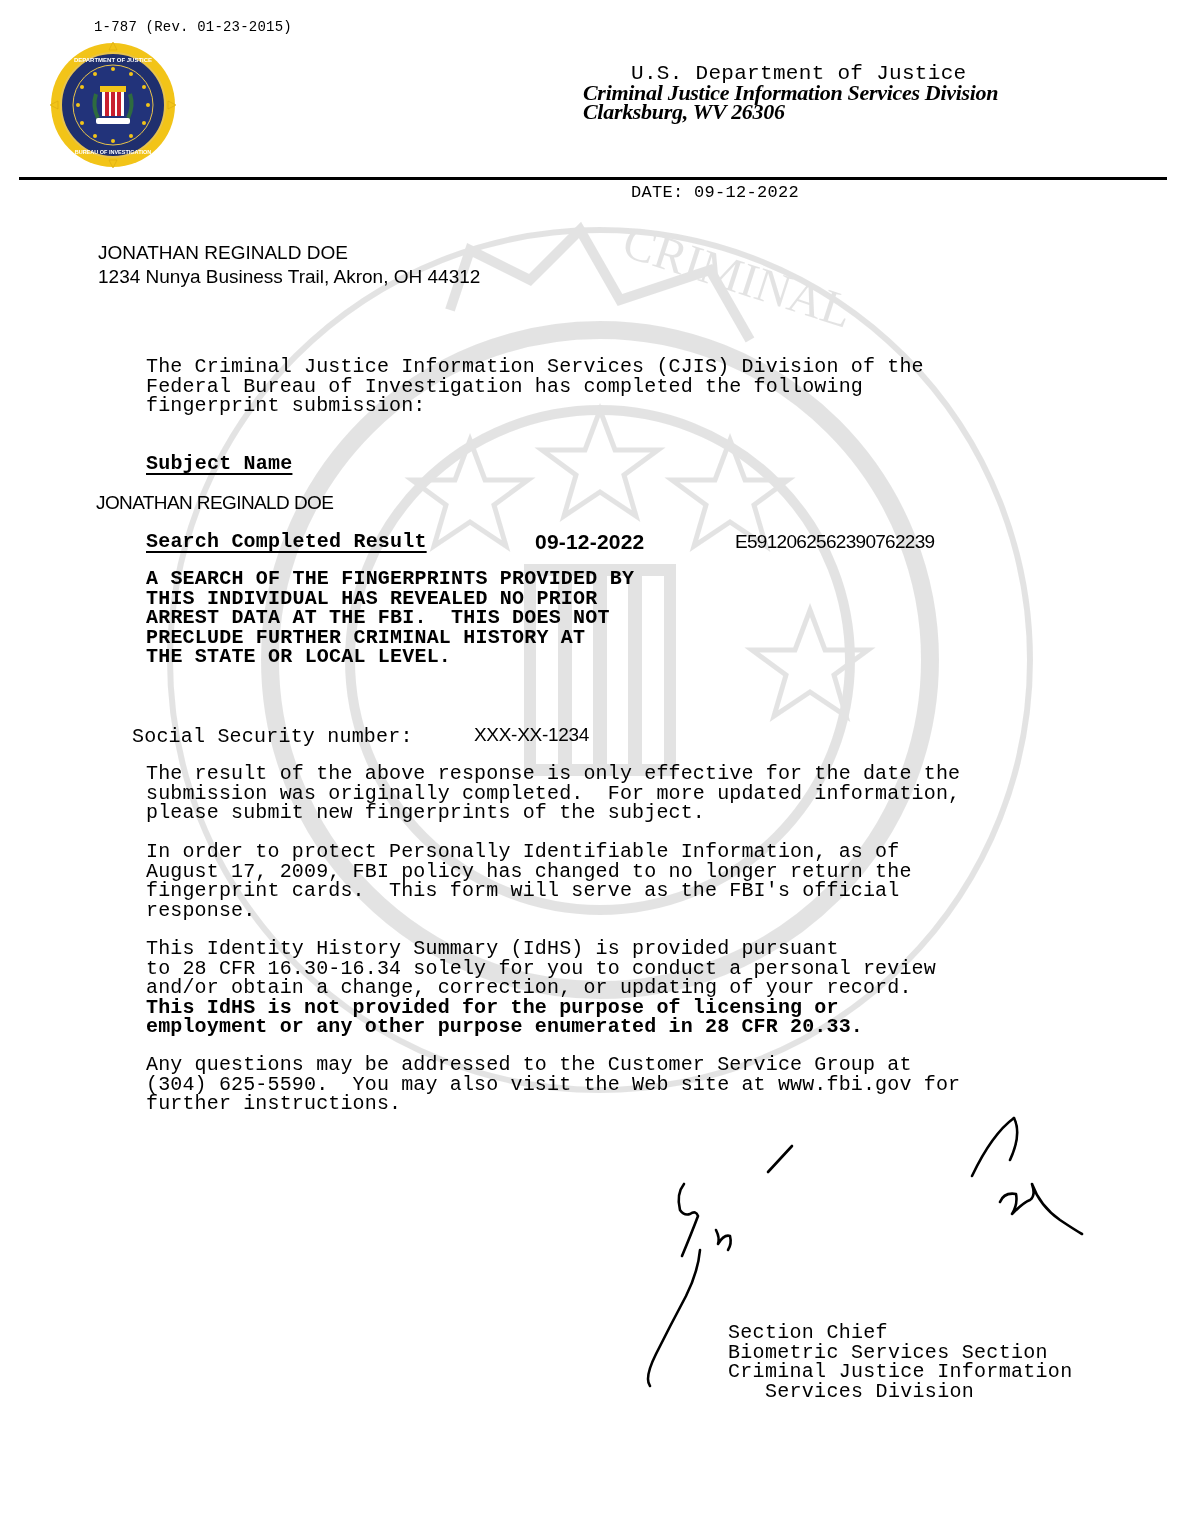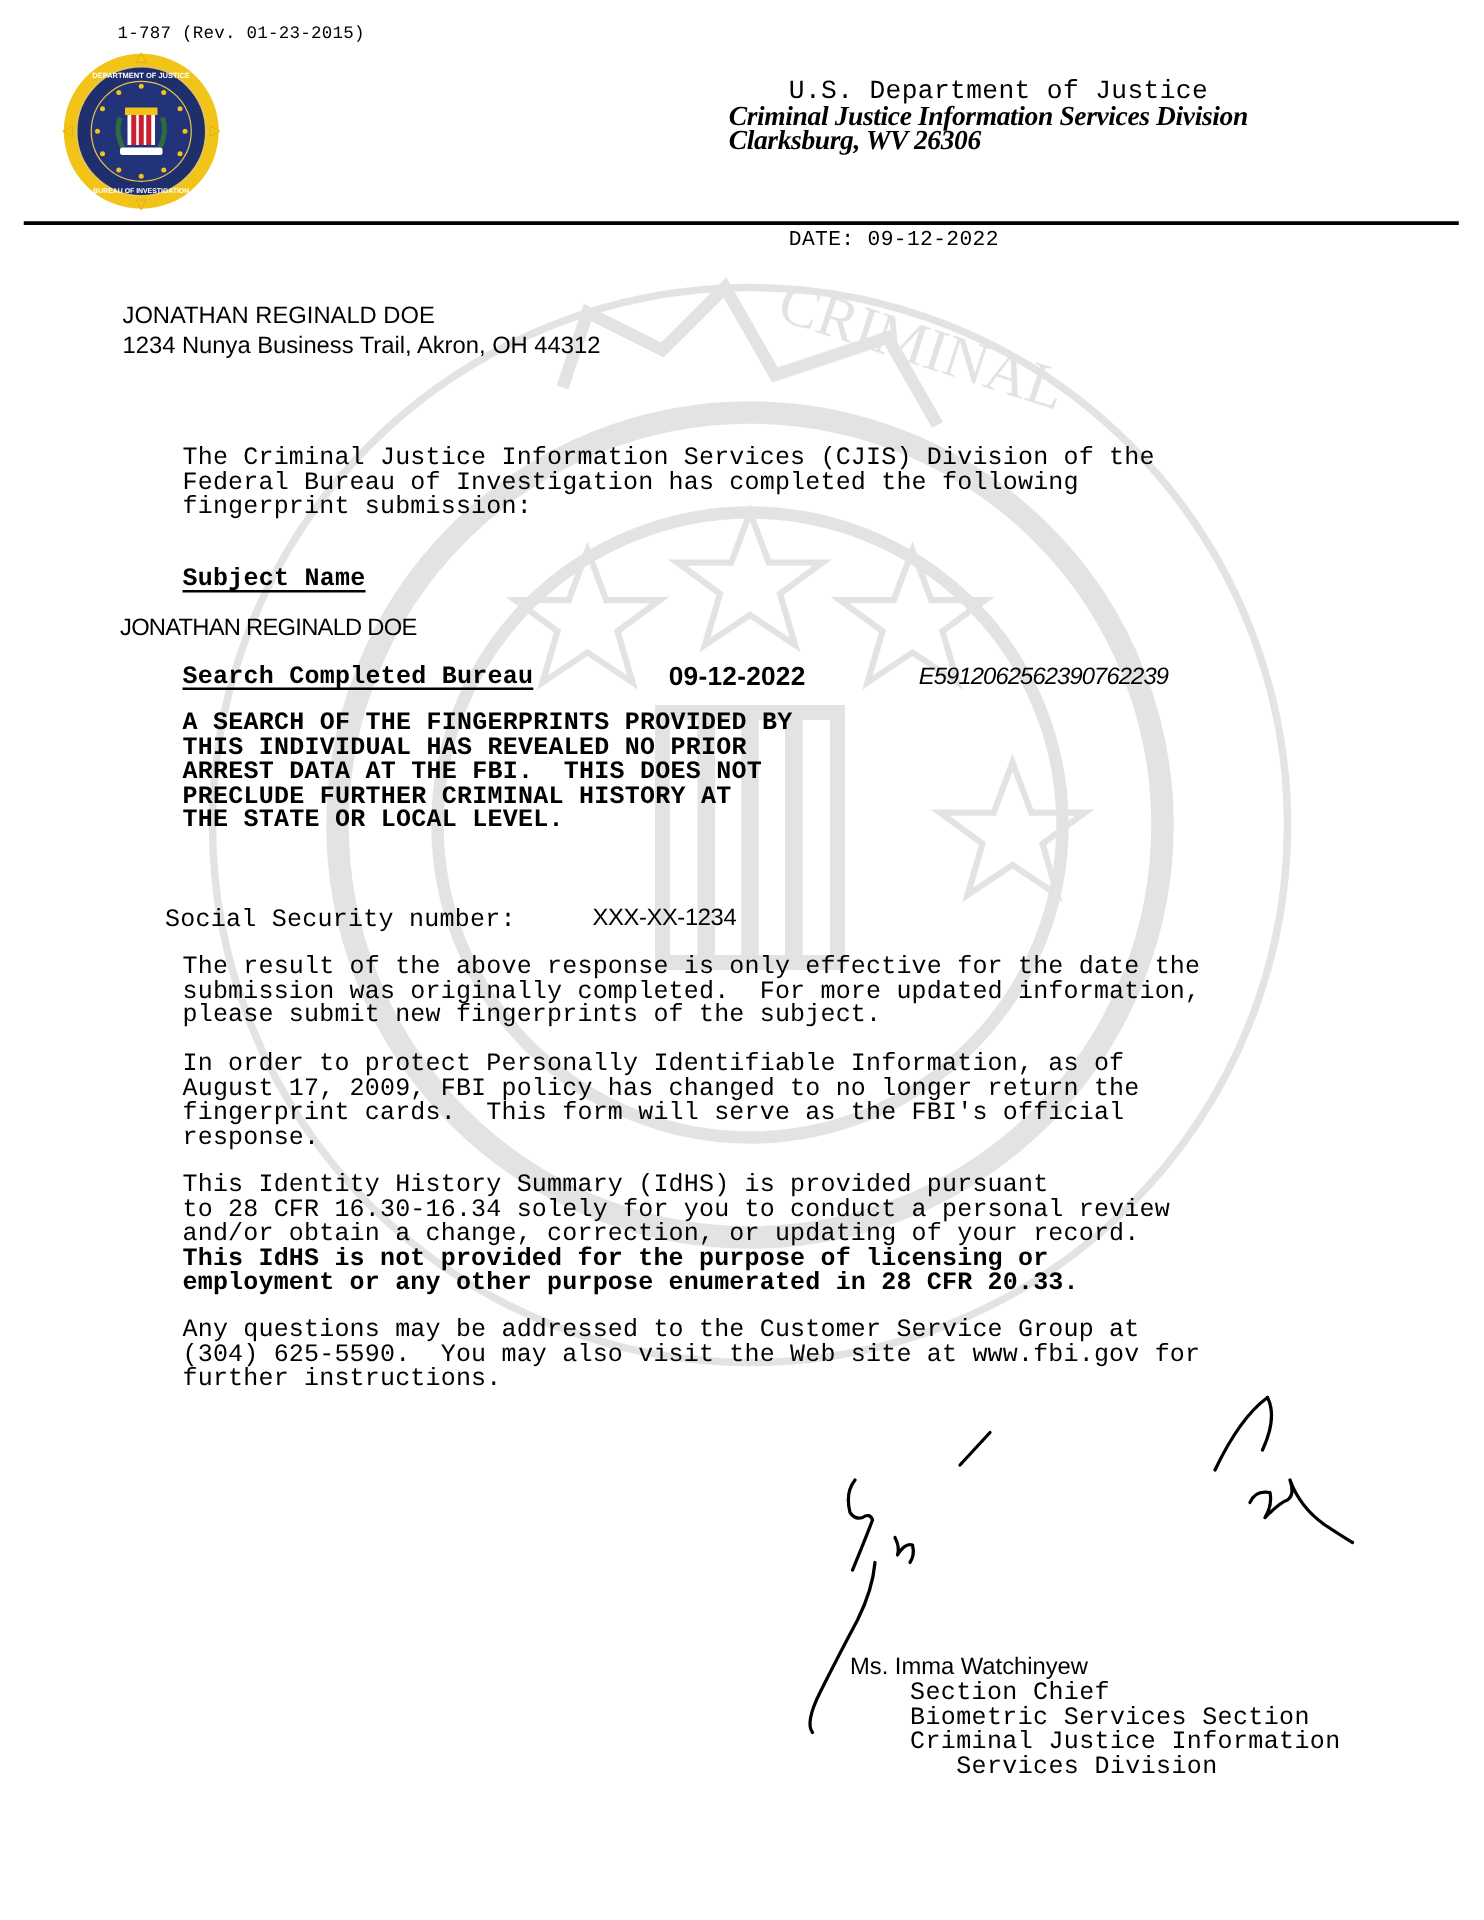--- a/index.html
+++ b/index.html
@@ -27,21 +27,21 @@
 
   .para { font-size: 20px; line-height: 19.5px; letter-spacing: 0.15px; white-space: pre; }
   #intro { left: 98px; top: 357px; }
 
   .heading { font-weight: bold; font-size: 20px; text-decoration: underline; text-underline-offset: 4px; text-decoration-thickness: 2px; letter-spacing: 0.2px; }
   #subject-heading { left: 98px; top: 452px; }
   #subject-name { left: 96px; top: 492px; font-size: 19px; letter-spacing: -0.6px; }
 
   #result-heading { left: 98px; top: 530px; }
   #result-date { left: 535px; top: 530px; font-weight: bold; font-size: 21px; letter-spacing: 0.2px; }
-  #result-id { left: 735px; top: 531px; font-size: 19px; letter-spacing: -0.7px; font-style: italic; }
+  #result-id { left: 735px; top: 531px; font-size: 19px; letter-spacing: -0.7px; }
 
   #result-text { left: 98px; top: 569px; font-weight: bold; font-size: 20px; line-height: 19.5px; white-space: pre; letter-spacing: 0.2px; }
 
   #ssn-label { left: 84px; top: 725px; font-size: 20px; letter-spacing: 0.2px; text-align: right; }
   #ssn-value { left: 474px; top: 724px; font-size: 19px; letter-spacing: -0.3px; }
 
   #p-effective { left: 98px; top: 764px; }
   #p-pii { left: 98px; top: 842px; }
   #p-idhs { left: 98px; top: 939px; }
   #p-idhs .b { font-weight: bold; }
@@ -131,21 +131,21 @@
   <div>1234 Nunya Business Trail, Akron, OH 44312</div>
 </div>
 
 <div id="intro" class="abs mono para">The Criminal Justice Information Services (CJIS) Division of the
 Federal Bureau of Investigation has completed the following
 fingerprint submission:</div>
 
 <div id="subject-heading" class="abs mono heading">Subject Name</div>
 <div id="subject-name" class="abs sans">JONATHAN REGINALD DOE</div>
 
-<div id="result-heading" class="abs mono heading">Search Completed Bureau</div>
+<div id="result-heading" class="abs mono heading">Search Completed Result</div>
 <div id="result-date" class="abs sans">09-12-2022</div>
 <div id="result-id" class="abs sans">E5912062562390762239</div>
 
 <div id="result-text" class="abs mono">A SEARCH OF THE FINGERPRINTS PROVIDED BY
 THIS INDIVIDUAL HAS REVEALED NO PRIOR
 ARREST DATA AT THE FBI.  THIS DOES NOT
 PRECLUDE FURTHER CRIMINAL HISTORY AT
 THE STATE OR LOCAL LEVEL.</div>
 
 <div id="ssn-label" class="abs mono">Social Security number:</div>
@@ -173,18 +173,17 @@
     <path d="M64 74 Q56 84 60 100 Q64 106 70 104 M70 104 Q76 100 78 106 Q72 122 62 146"></path>
     <path d="M80 140 Q78 162 66 186 Q50 216 36 244 Q24 268 30 276"></path>
     <path d="M96 120 Q100 128 98 134 Q104 124 110 126 Q112 134 108 140"></path>
     <path d="M394 8 Q372 24 352 66"></path>
     <path d="M394 8 Q402 24 390 50"></path>
     <path d="M380 92 Q384 82 396 84 Q398 94 392 104 Q404 92 410 90 Q416 86 412 74 Q420 96 440 110 Q455 120 462 124"></path>
   </g>
 </svg>
 
 <div id="signer" class="abs">
-  <span class="name sans">Ms. Imma Watchinyew</span>
   <span class="ttl mono">Section Chief</span>
   <span class="ttl mono">Biometric Services Section</span>
   <span class="ttl mono">Criminal Justice Information</span>
   <span class="ttl mono">   Services Division</span>
 </div>
 
 </body></html>

